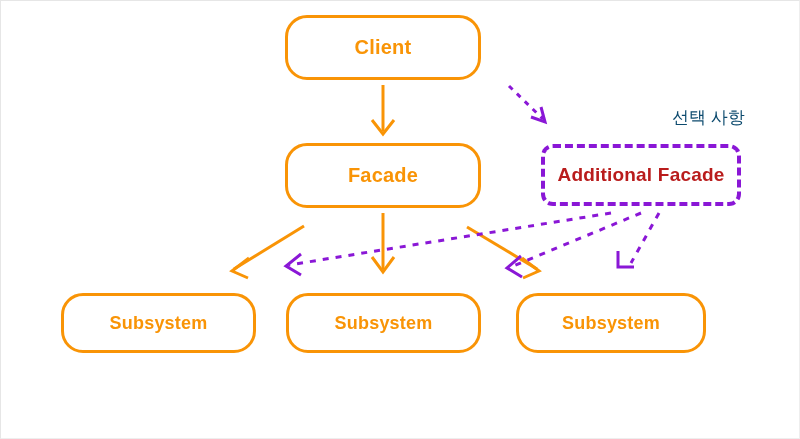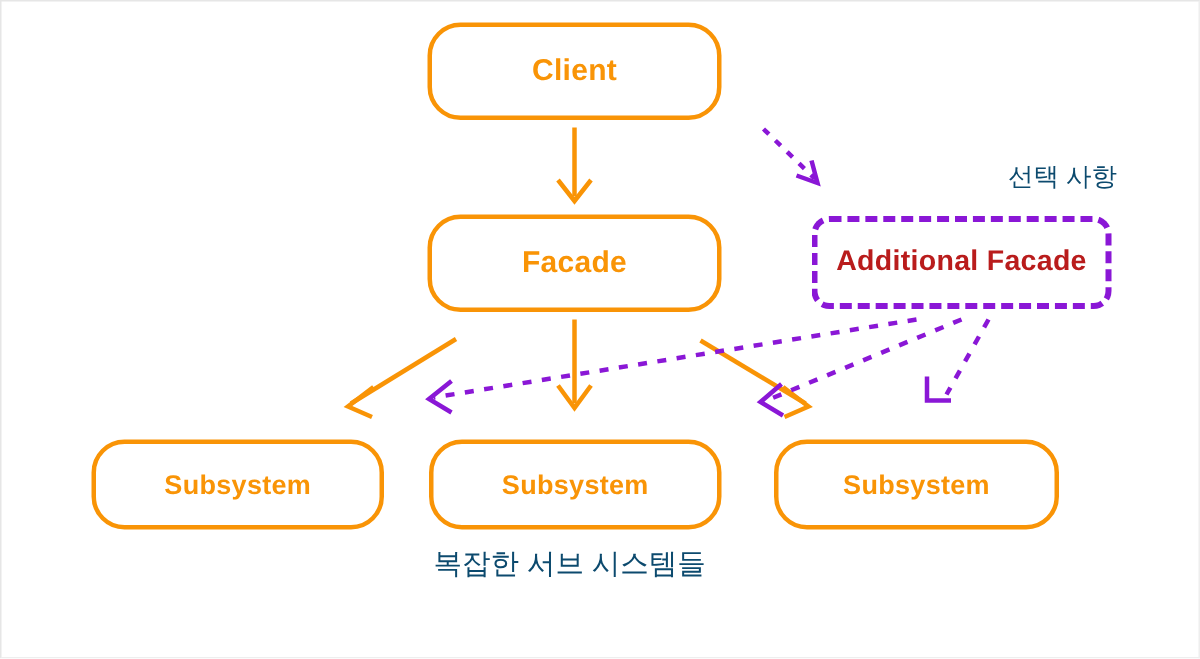--- a/index.html
+++ b/index.html
@@ -134,15 +134,14 @@
   <div class="node node-solid" id="node-sub-1">
     <span>Subsystem</span>
   </div>
 
   <div class="node node-solid" id="node-sub-2">
     <span>Subsystem</span>
   </div>
 
   <div class="caption" id="caption-optional">선택 사항</div>
 
-  <div class="caption" id="caption-subsystems">복잡한 서브 시스템들</div>
 
 </div>
 
 </body></html>

